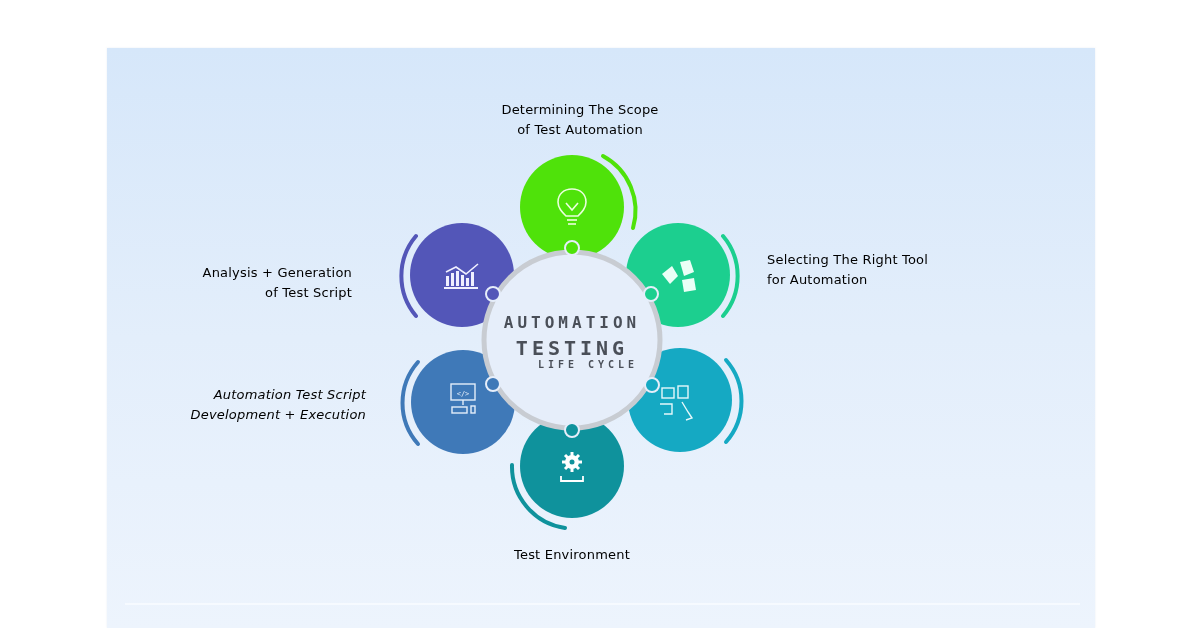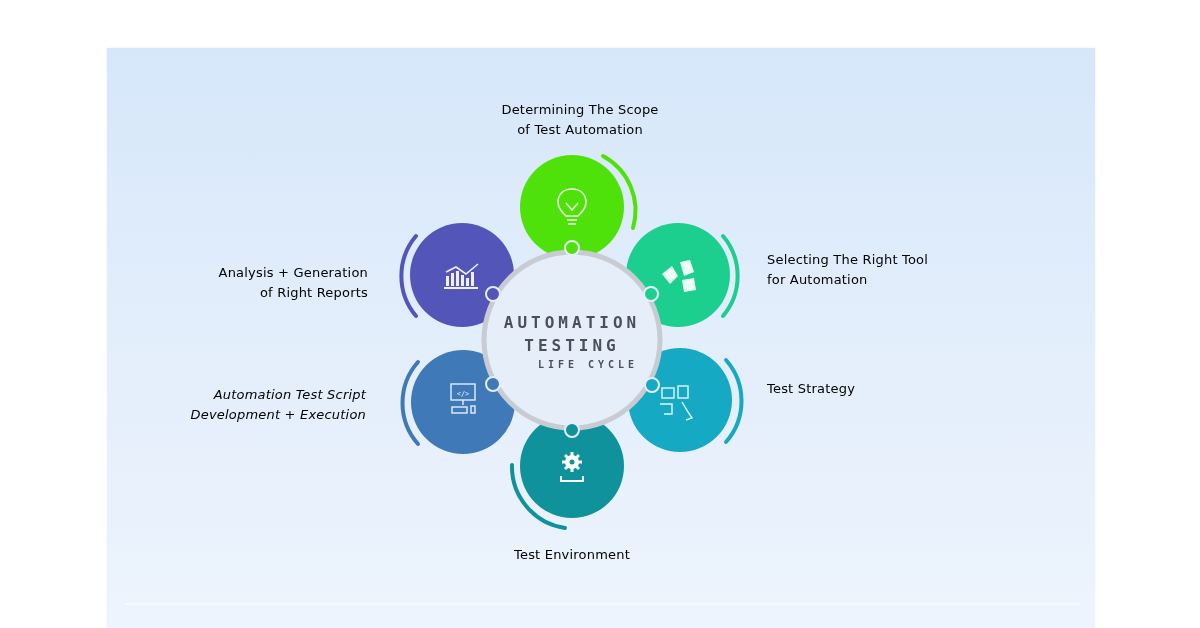--- a/index.html
+++ b/index.html
@@ -23,21 +23,21 @@
     }
     .label span { display: block; }
     .label.right { text-align: right; }
     .label.left { text-align: left; }
     .label.center { text-align: center; }
     .center-title {
       position: absolute; left: 492px; width: 160px; text-align: center; color: #4a4f58;
       font-family: "DejaVu Sans Mono", monospace;
     }
     .center-title .t1 { position: absolute; top: 313px; left: 0; width: 160px; font-size: 16px; letter-spacing: 4px; font-weight: bold; }
-    .center-title .t2 { position: absolute; top: 336px; left: 0; width: 160px; font-size: 16px; letter-spacing: 4px; font-weight: bold; }
+    .center-title .t2 { position: absolute; top: 336px; left: 0; width: 160px; font-size: 20px; letter-spacing: 4px; font-weight: bold; }
     .center-title .t3 { position: absolute; top: 359px; left: 16px; width: 160px; font-size: 10px; letter-spacing: 4px; font-weight: bold; }
   </style>
 </head>
 <body>
 
 <div class="card"></div>
 <div class="baseline"></div>
 
 <svg class="diagram" width="1200" height="628" viewBox="0 0 1200 628">
 
@@ -139,25 +139,24 @@
 
 <div class="label center" style="left:480px; top:100px; width:200px;">
   <span>Determining The Scope</span>
   <span>of Test Automation</span>
 </div>
 <div class="label left" style="left:767px; top:250px;">
   <span>Selecting The Right Tool</span>
   <span>for Automation</span>
 </div>
 <div class="label left" style="left:767px; top:379px;">
-  <span>Test Strategy</span>
 </div>
 <div class="label center" style="left:472px; top:545px; width:200px;">
   <span>Test Environment</span>
 </div>
 <div class="label right" style="left:164px; top:385px; width:202px;font-style:italic;">
   <span>Automation Test Script</span>
   <span>Development + Execution</span>
 </div>
-<div class="label right" style="left:168px; top:263px; width:200px;">
+<div class="label right" style="left:152px; top:263px; width:200px;">
   <span>Analysis + Generation</span>
-  <span>of Right Reports</span>
+  <span>of Test Script</span>
 </div>
 
 </body></html>

